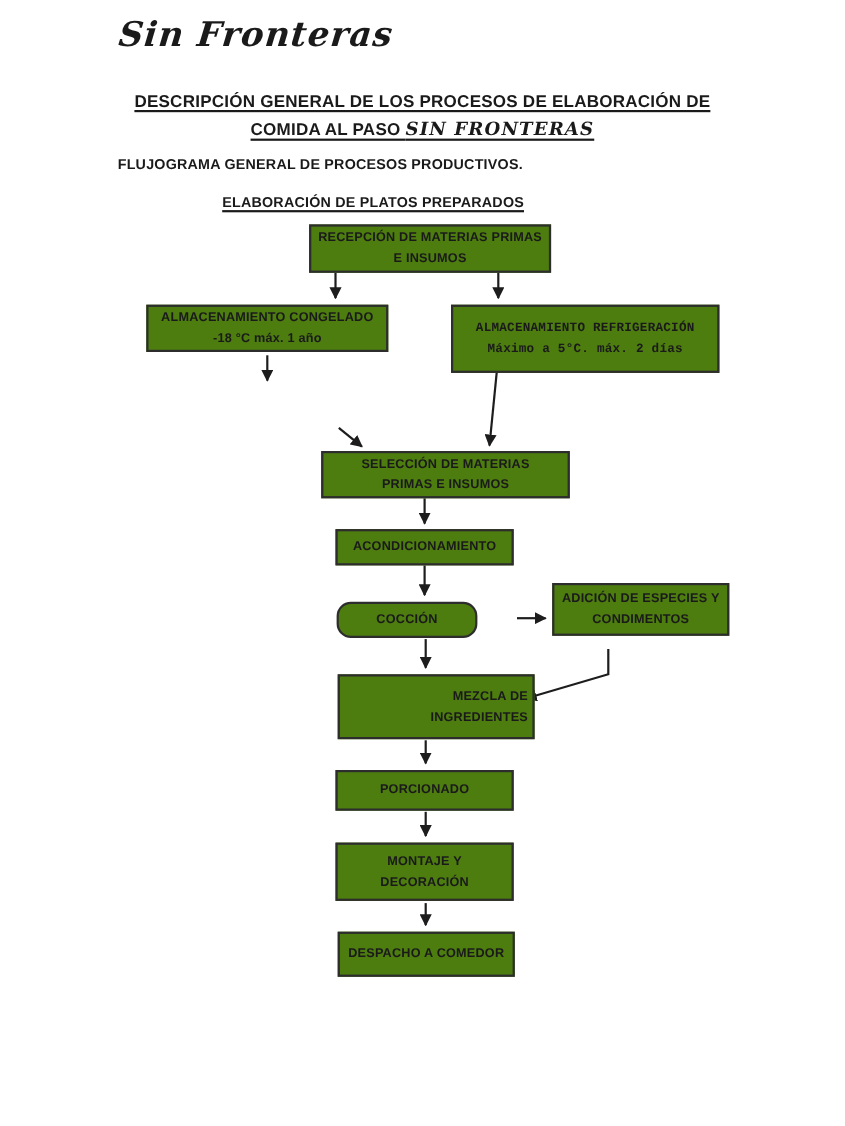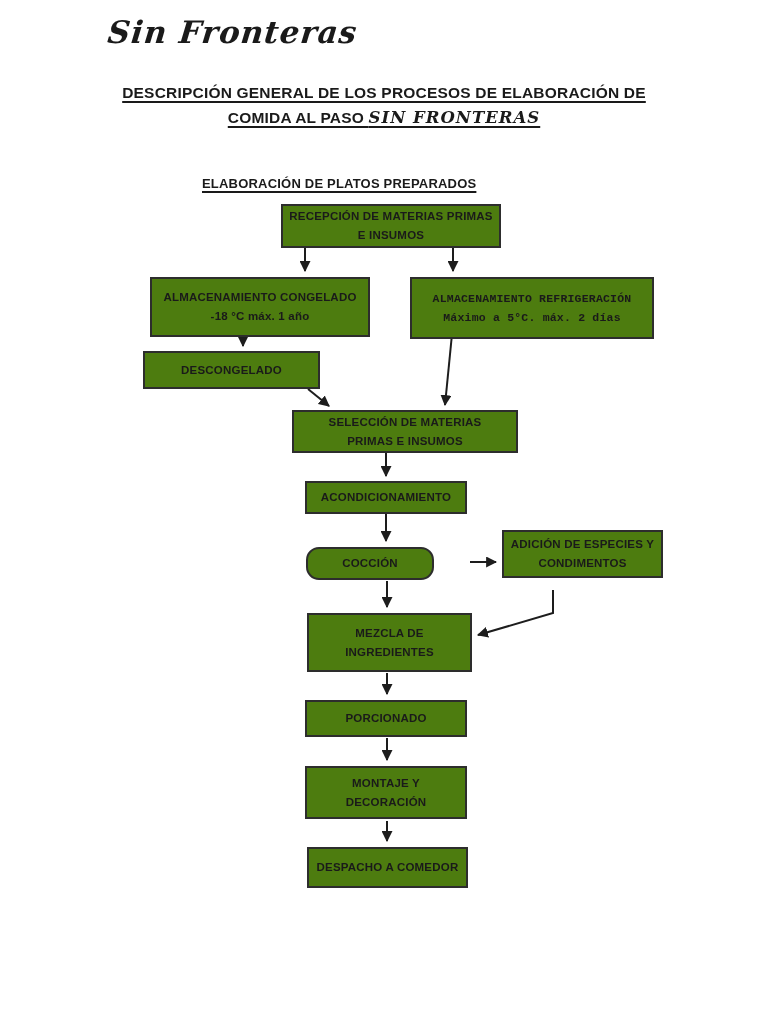--- a/index.html
+++ b/index.html
@@ -95,20 +95,21 @@
 
 <div class="page">
 
   <div class="logo">Sin Fronteras</div>
 
   <div class="doc-title">
     <span class="u">DESCRIPCIÓN GENERAL DE LOS PROCESOS DE ELABORACIÓN DE</span><br>
     <span class="u">COMIDA AL PASO </span><span class="u brand-script">SIN FRONTERAS</span>
   </div>
 
+  <div class="subtitle">FLUJOGRAMA GENERAL DE PROCESOS PRODUCTIVOS.</div>
 
   <div class="section-heading">ELABORACIÓN DE PLATOS PREPARADOS</div>
 
   <svg class="arrows" viewBox="0 0 768 1024" xmlns="http://www.w3.org/2000/svg">
     <defs>
       <marker id="ah" viewBox="0 0 10 10" refX="9" refY="5" markerWidth="5.5" markerHeight="5.5" orient="auto-start-reverse">
         <path d="M0,0 L10,5 L0,10 z" fill="#1d1d1d"></path>
       </marker>
     </defs>
     <line x1="305" y1="248" x2="305" y2="271" marker-end="url(#ah)"></line>
@@ -124,53 +125,50 @@
     <line x1="387" y1="673" x2="387" y2="694" marker-end="url(#ah)"></line>
     <line x1="387" y1="738" x2="387" y2="760" marker-end="url(#ah)"></line>
     <line x1="387" y1="821" x2="387" y2="841" marker-end="url(#ah)"></line>
   </svg>
 
   <div class="node" style="left:281px; top:204px; width:220px; height:44px;">
     <span>RECEPCIÓN DE MATERIAS PRIMAS</span>
     <span>E INSUMOS</span>
   </div>
 
-  <div class="node" style="left:150px; top:277px; width:220px; height:60px;">
+  <div class="node" style="left:133px; top:277px; width:220px; height:43px;">
     <span>ALMACENAMIENTO CONGELADO</span>
     <span>-18 °C máx. 1 año</span>
   </div>
 
   <div class="node" style="left:410px; top:277px; width:244px; height:62px;font-family:Liberation Mono, monospace;">
     <span>ALMACENAMIENTO REFRIGERACIÓN</span>
     <span>Máximo a 5°C. máx. 2 días</span>
   </div>
 
-  <div class="node" style="left:143px; top:351px; width:177px; height:38px;">
-    <span>DESCONGELADO</span>
-  </div>
 
   <div class="node" style="left:292px; top:410px; width:226px; height:43px;">
     <span>SELECCIÓN DE MATERIAS</span>
     <span>PRIMAS E INSUMOS</span>
   </div>
 
   <div class="node" style="left:305px; top:481px; width:162px; height:33px;">
     <span>ACONDICIONAMIENTO</span>
   </div>
 
   <div class="node" style="left:306px; top:547px; width:128px; height:33px;border-radius:13px;">
     <span>COCCIÓN</span>
   </div>
 
   <div class="node" style="left:502px; top:530px; width:161px; height:48px;">
     <span>ADICIÓN DE ESPECIES Y</span>
     <span>CONDIMENTOS</span>
   </div>
 
-  <div class="node" style="left:307px; top:613px; width:165px; height:59px;">
+  <div class="node" style="left:307px; top:613px; width:179px; height:59px;align-items:flex-end;">
     <span>MEZCLA DE</span>
     <span>INGREDIENTES</span>
   </div>
 
   <div class="node" style="left:305px; top:700px; width:162px; height:37px;">
     <span>PORCIONADO</span>
   </div>
 
   <div class="node" style="left:305px; top:766px; width:162px; height:53px;">
     <span>MONTAJE Y</span>

